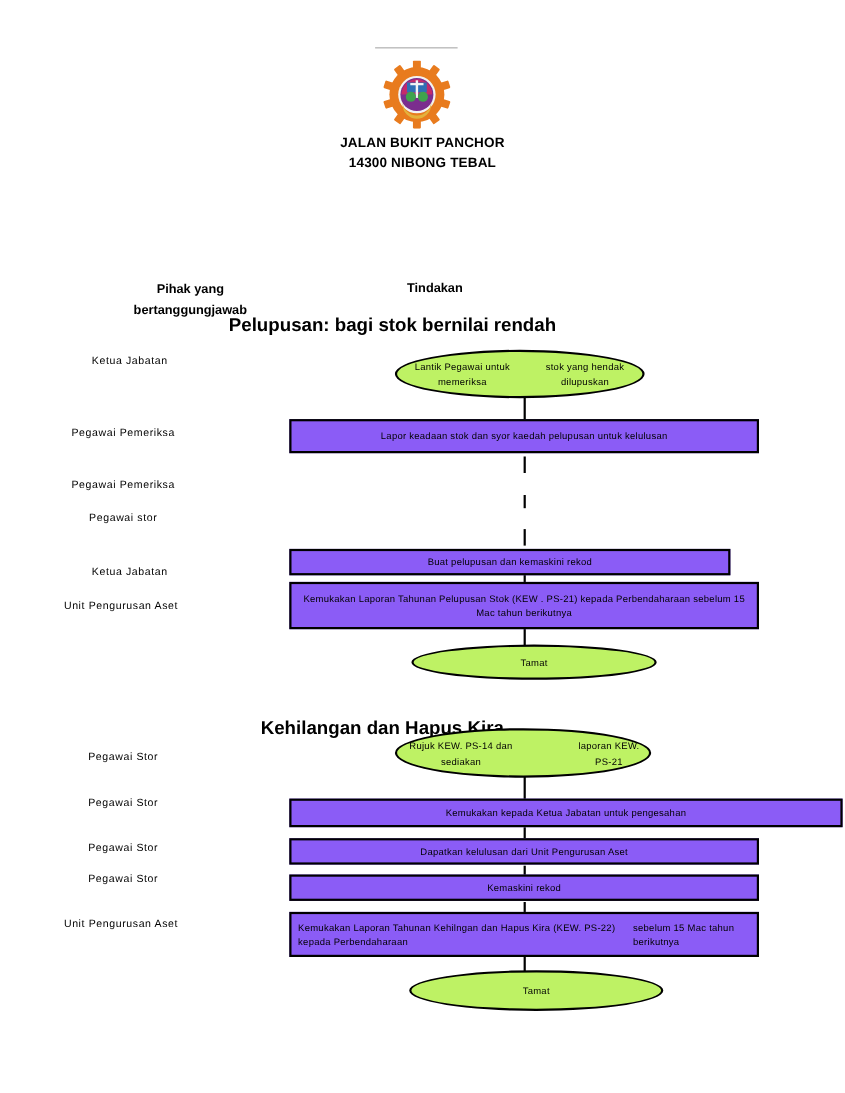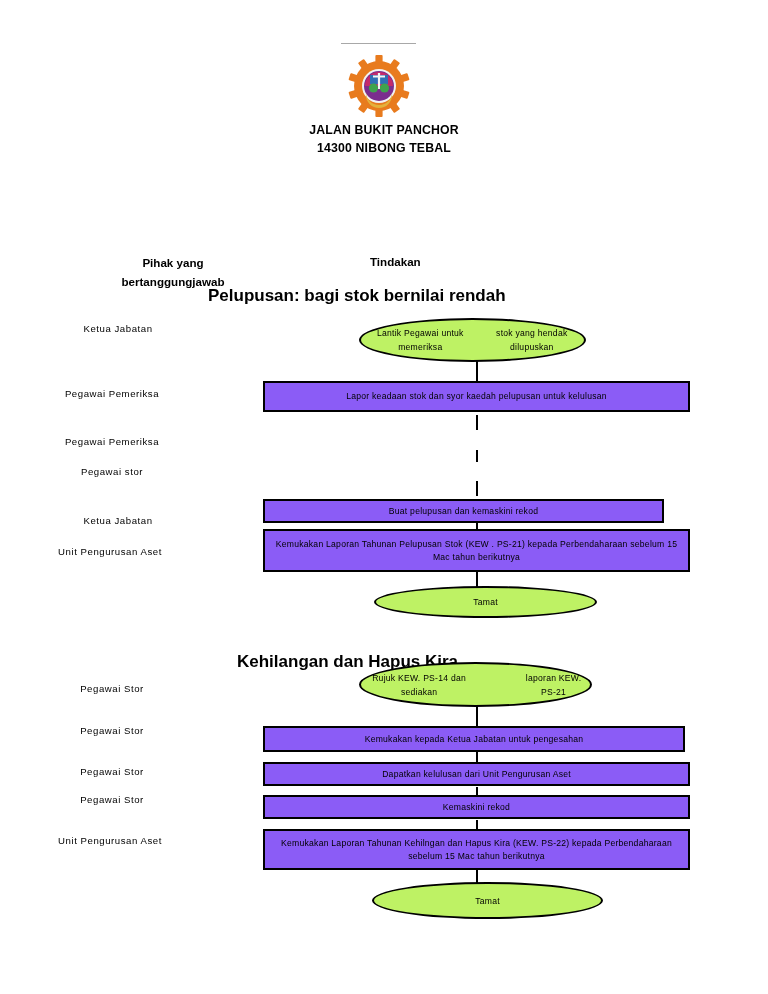--- a/index.html
+++ b/index.html
@@ -220,36 +220,36 @@
   <div class="connector" style="top:820px;height:14px;"></div>
   <div class="connector" style="top:868px;height:18px;"></div>
 
   <div class="role" style="left:-3px; top:683px;">Pegawai Stor</div>
   <div class="ellipse" style="left:359px; top:662px; width:233px; height:45px;gap:40px;">
     <span>Rujuk KEW. PS-14 dan sediakan</span>
     <span>laporan KEW. PS-21</span>
   </div>
 
   <div class="role" style="left:-3px; top:725px;">Pegawai Stor</div>
-  <div class="flowbox" style="left:263px; top:726px; width:422px; height:26px;">
+  <div class="flowbox" style="left:263px; top:726px; width:503px; height:26px;">
     <span>Kemukakan kepada Ketua Jabatan untuk pengesahan</span>
   </div>
 
   <div class="role" style="left:-3px; top:766px;">Pegawai Stor</div>
   <div class="flowbox" style="left:263px; top:762px; width:427px; height:24px;">
     <span>Dapatkan kelulusan dari Unit Pengurusan Aset</span>
   </div>
 
   <div class="role" style="left:-3px; top:794px;">Pegawai Stor</div>
   <div class="flowbox" style="left:263px; top:795px; width:427px; height:24px;">
     <span>Kemaskini rekod</span>
   </div>
 
   <div class="role" style="left:-5px; top:835px;">Unit Pengurusan Aset</div>
-  <div class="flowbox" style="left:263px; top:829px; width:427px; height:41px; flex-direction:column;">
+  <div class="flowbox" style="left:263px; top:829px; width:427px; height:41px; flex-direction:row;">
     <span>Kemukakan Laporan Tahunan Kehilngan dan Hapus Kira (KEW. PS-22) kepada Perbendaharaan</span>
     <span>sebelum 15 Mac tahun berikutnya</span>
   </div>
 
   <div class="ellipse" style="left:372px; top:882px; width:231px; height:37px;">
     <span>Tamat</span>
   </div>
 
 </div>
 

